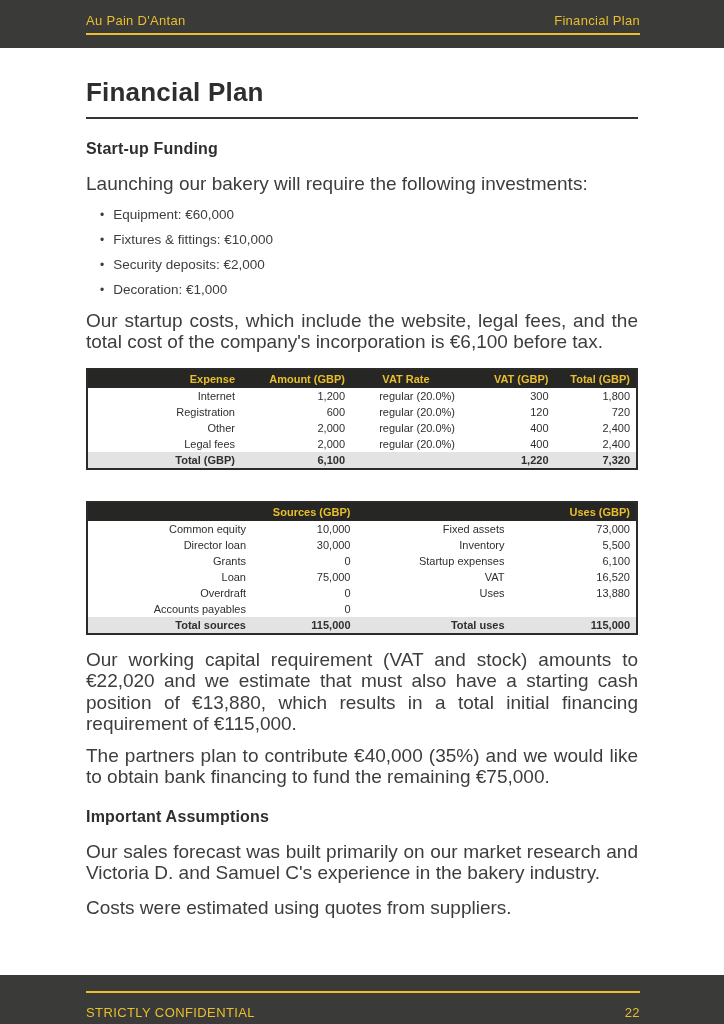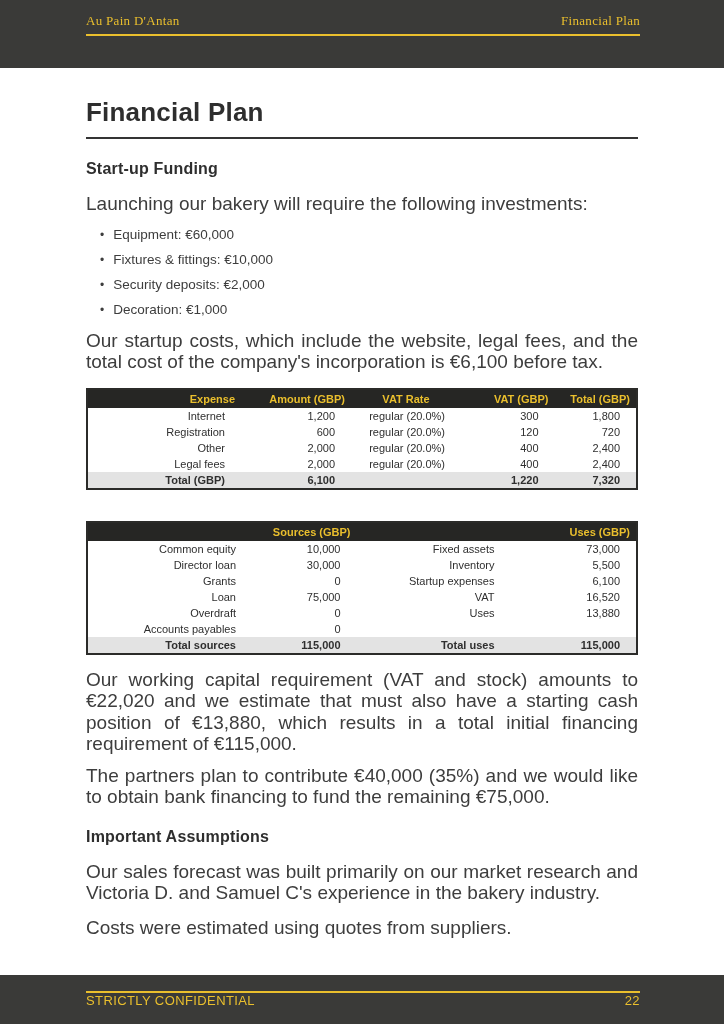--- a/index.html
+++ b/index.html
@@ -8,21 +8,21 @@
     height: 1024px;
     background: #ffffff;
     font-family: "Liberation Sans", "DejaVu Sans", sans-serif;
     color: #3d3d3d;
     position: relative;
     overflow: hidden;
   }
 
   
   .bar { background: #3a3a38; width: 100%; }
-  .topbar { height: 68px; font-family: Liberation Serif, serif; }
+  .topbar { height: 48px; }
   .topbar-inner {
     margin: 0 84px 0 86px;
     padding-top: 13px;
     padding-bottom: 5px;
     border-bottom: 2px solid #eabf2d;
     display: flex;
     justify-content: space-between;
     align-items: baseline;
     color: #eabf2d;
     font-size: 13px;
@@ -32,21 +32,21 @@
     position: absolute;
     left: 0; right: 0; bottom: 0;
     height: 49px;
   }
   .footer-inner {
     margin: 0 84px 0 86px;
     padding-top: 16px;
   }
   .footer-line {
     border-top: 2px solid #eabf2d;
-    padding-top: 0;
+    padding-top: 12px;
     display: flex;
     justify-content: space-between;
     align-items: baseline;
     color: #eabf2d;
     font-size: 13px;
     letter-spacing: 0.4px;
   }
 
   
   main { padding: 0 86px; }
@@ -113,21 +113,21 @@
   .sources-table  { margin-top: 31px; }
   th {
     background: #262624;
     color: #eabf2d;
     font-weight: bold;
     padding: 3px 6px;
     line-height: 12px;
     white-space: nowrap;
   }
   td {
-    padding: 2px 16px;
+    padding: 2px 6px;
     line-height: 12px;
     white-space: nowrap;
     overflow: hidden;
   }
   .total-row td {
     background: #e3e3e3;
     font-weight: bold;
   }
   .ta-l { text-align: right; }
   .ta-r { text-align: right; }

